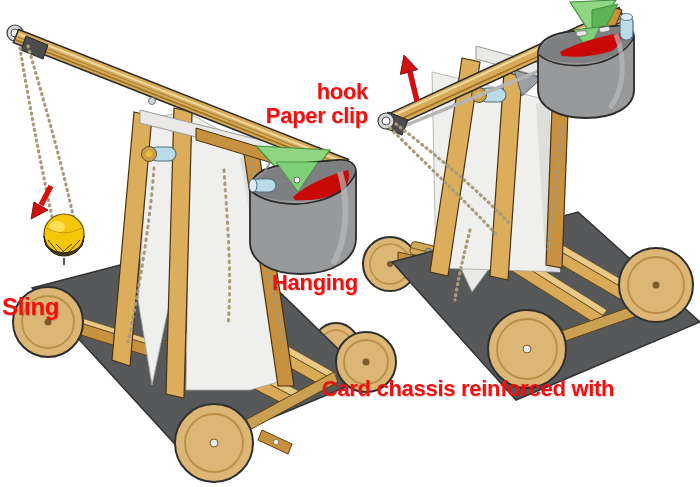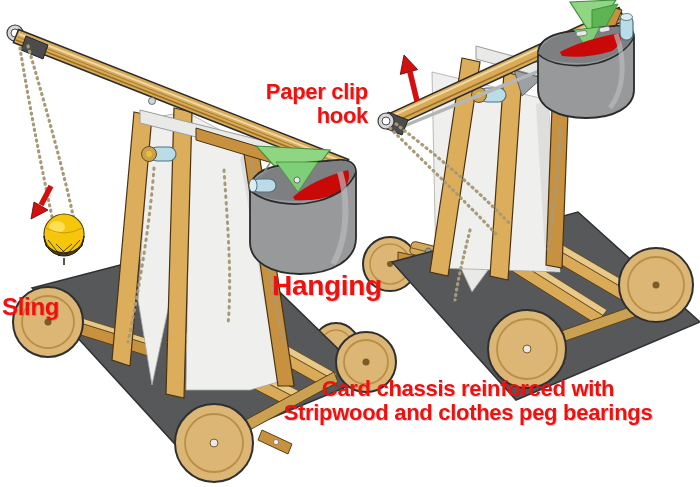--- a/index.html
+++ b/index.html
@@ -15,21 +15,21 @@
     position:absolute;
     font-weight:700;
     color:var(--label-red,#ee1111);
     line-height:1.07;
     letter-spacing:-0.3px;
     text-shadow:1px 1px 0 rgba(140,0,0,.22);
     white-space:nowrap;
   }
   .label-paper-clip-hook{left:218px;top:80px;width:150px;text-align:right;font-size:22px;}
   .label-sling{left:2px;top:250px;font-size:24px;margin-top:44px;}
-  .label-hanging{left:272px;top:271px;font-size:28px;}
+  .label-hanging{left:272px;top:271px;font-size:22px;}
   .label-chassis-note{right:2px;top:377px;width:460px;text-align:center;font-size:22px;}
 </style>
 </head>
 <body>
 
 <div class="stage">
 
   <svg width="700" height="487" viewBox="0 0 700 487">
 
     <g>
@@ -261,30 +261,29 @@
       </g>
       <g>
         <circle cx="656" cy="285" r="37" fill="#dcb674" stroke="#2f2f2f" stroke-width="2"></circle>
         <circle cx="656" cy="285" r="28" fill="none" stroke="#b98f47" stroke-width="1.8"></circle>
         <circle cx="656" cy="285" r="3.5" fill="#7a5c28"></circle>
       </g>
     </g>
   </svg>
 
   <div class="label label-paper-clip-hook">
+    <div>hook</div>
     <div>Paper clip</div>
-    <div>hook</div>
   </div>
 
   <div class="label label-sling">
     <div>Sling</div>
   </div>
 
   <div class="label label-hanging">
     <div>Hanging</div>
   </div>
 
   <div class="label label-chassis-note">
     <div>Card chassis reinforced with</div>
-    <div>Stripwood and clothes peg bearings</div>
   </div>
 
 </div>
 
 </body></html>

